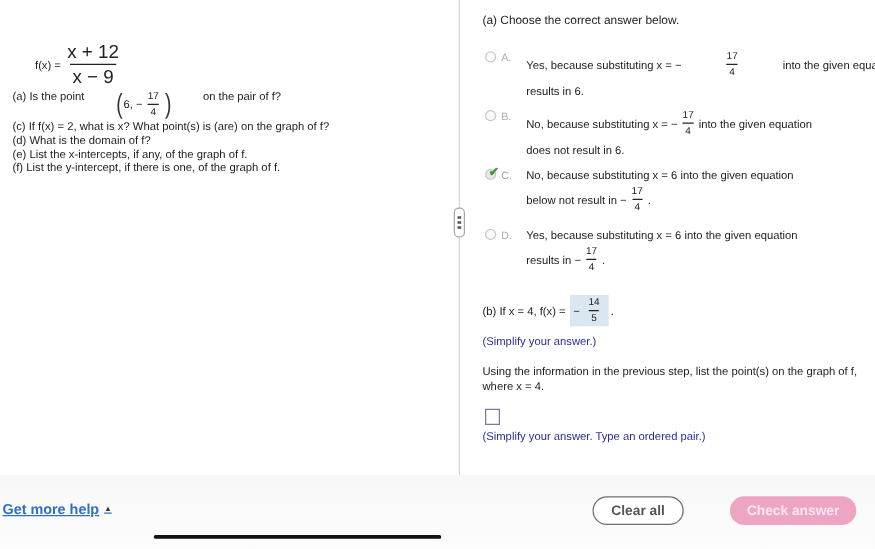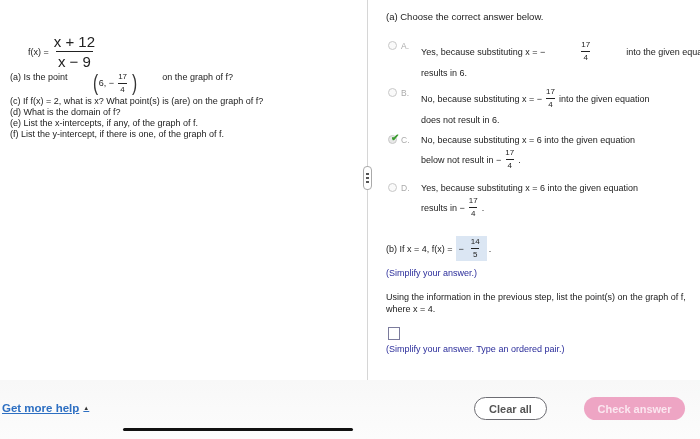--- a/index.html
+++ b/index.html
@@ -66,21 +66,21 @@
       <span>(a) Is the point</span>
       <span class="paren-group">
         <span class="paren">(</span>
         <span>6, −</span>
         <span class="frac small-frac">
           <span class="num">17</span>
           <span class="den">4</span>
         </span>
         <span class="paren">)</span>
       </span>
-      <span>on the graph of f?</span>
+      <span>on the pair of f?</span>
     </div>
     <div>(c) If f(x) = 2, what is x? What point(s) is (are) on the graph of f?</div>
     <div>(d) What is the domain of f?</div>
     <div>(e) List the x-intercepts, if any, of the graph of f.</div>
     <div>(f) List the y-intercept, if there is one, of the graph of f.</div>
   </div>
 </div>
 
 <div class="divider"></div>
 <div class="divider-handle">

